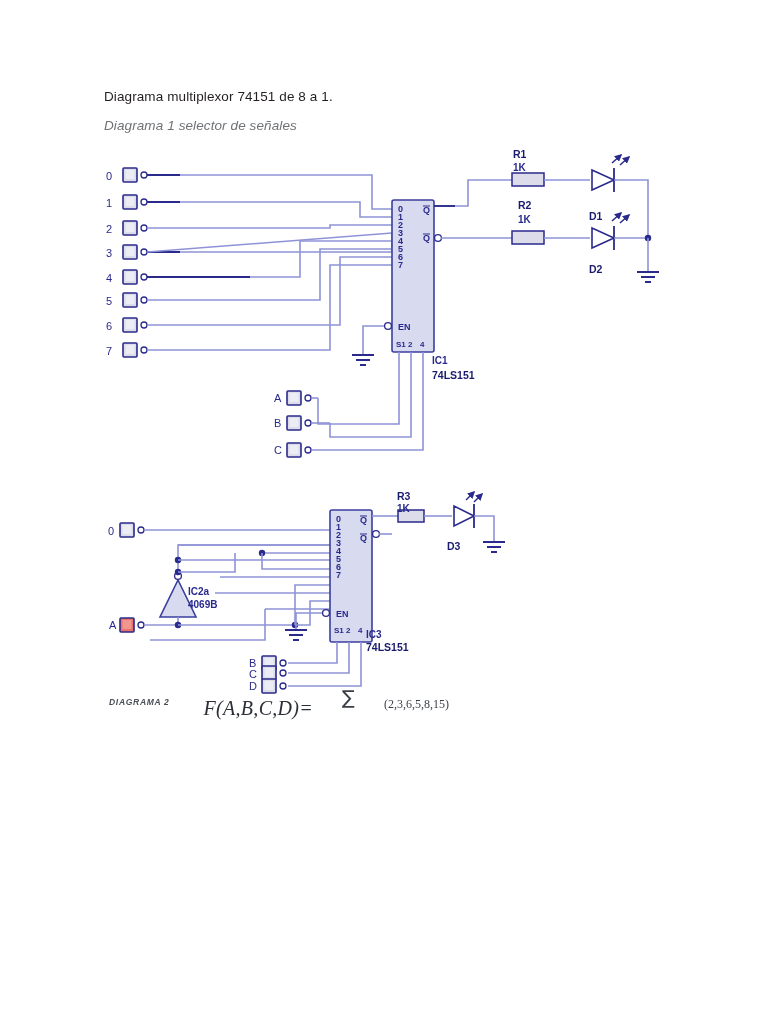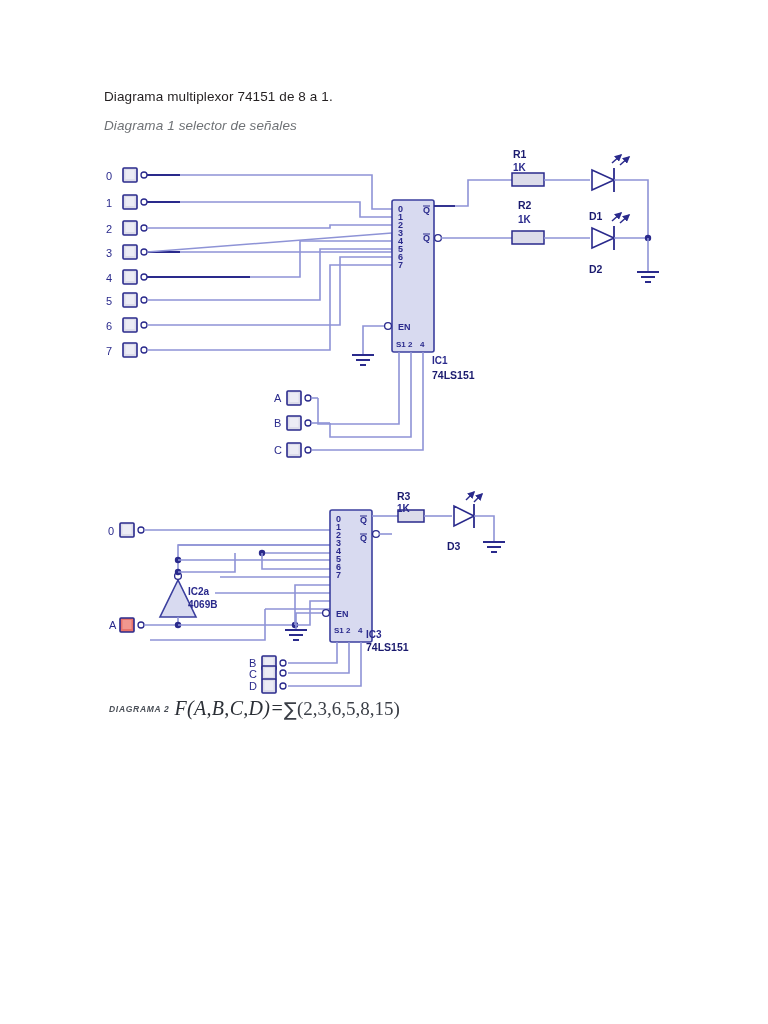--- a/index.html
+++ b/index.html
@@ -43,22 +43,23 @@
   #svg-canvas {
     position: absolute;
     left: 0;
     top: 0;
   }
   .formula-wrap {
     position: absolute;
     left: 109px;
     top: 697px;
     display: flex;
-    align-items: center;
+    align-items: flex-start;
     color: #3b3f47;
+    gap: 29px;
   }
   .formula-label {
     font-size: 8.5px;
     font-style: italic;
     letter-spacing: 0.7px;
     font-weight: bold;
     color: #4a4f57;
     margin-right: 5px;
   }
   .formula-body {
@@ -70,21 +71,21 @@
   }
   .formula-sum {
     font-family: "DejaVu Sans", sans-serif;
     font-size: 19px;
     font-style: normal;
     vertical-align: -2px;
     line-height: 0;
   }
   .formula-nums {
     font-family: "Liberation Serif", serif;
-    font-size: 19px;
+    font-size: 12px;
     font-style: normal;
   }
 </style>
 </head>
 <body>
 
 <div id="page">
 
   <div class="txt" id="title-main">Diagrama multiplexor 74151 de 8 a 1.</div>
   <div class="txt" id="title-sub">Diagrama 1 selector de señales</div>

